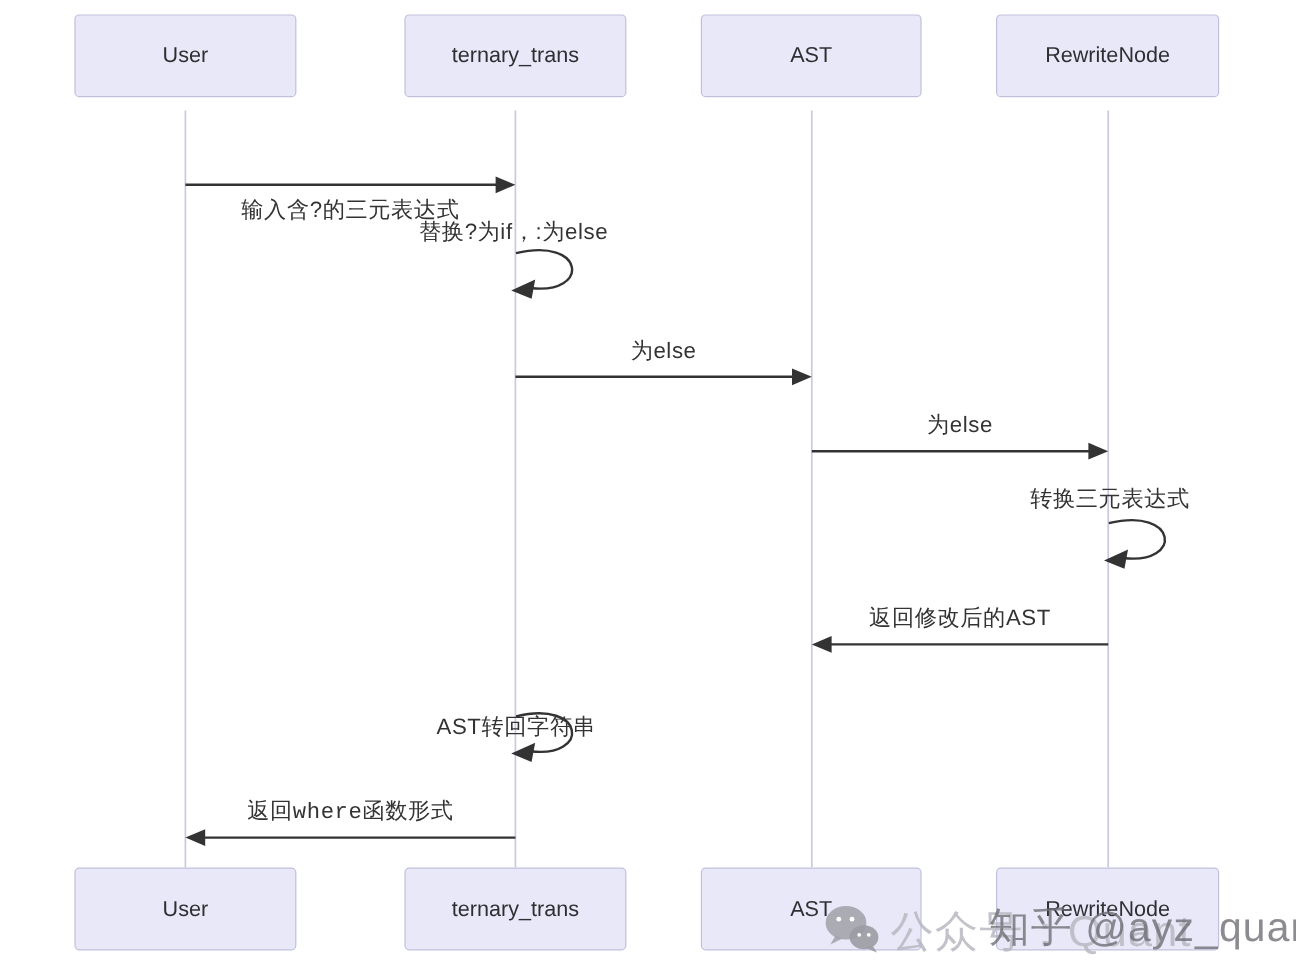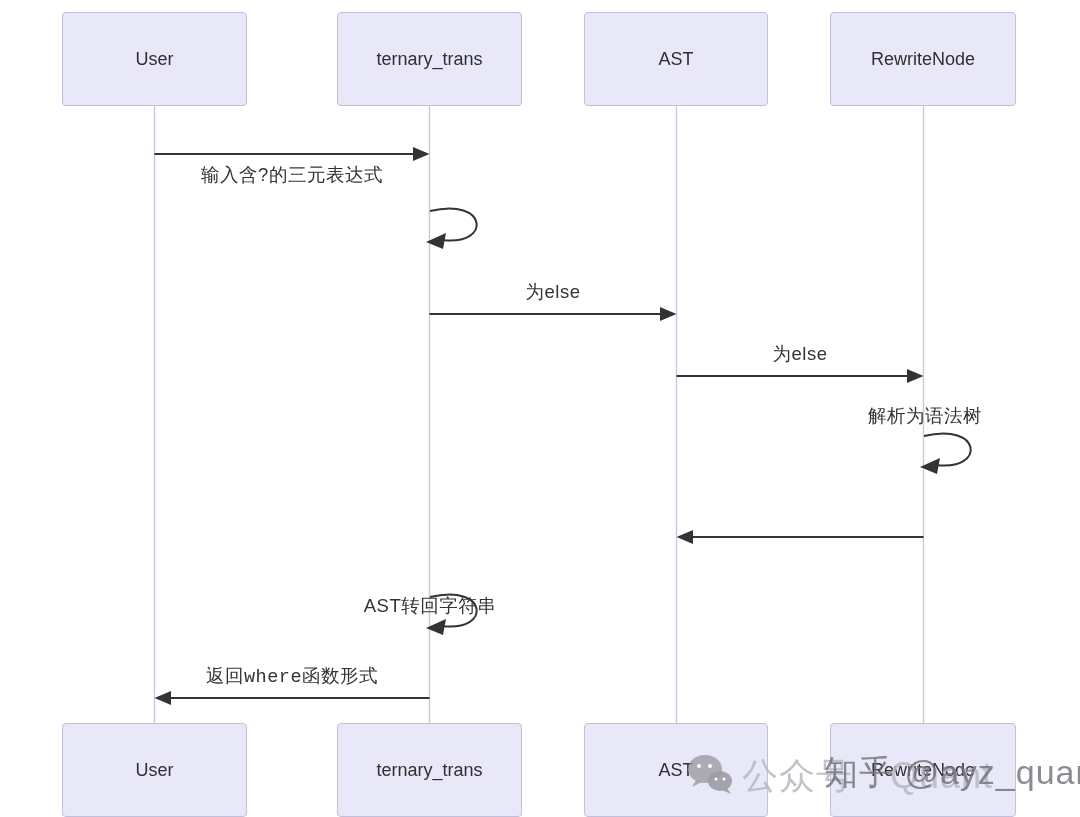--- a/index.html
+++ b/index.html
@@ -7,21 +7,21 @@
     position:relative;
     width:1080px;height:817px;
     background:#ffffff;
     overflow:hidden;
     font-family:"Liberation Sans","DejaVu Sans",sans-serif;
     color:#333333;
   }
   .layer-svg{position:absolute;left:0;top:0;width:1080px;height:817px;}
   .actor-box{
     position:absolute;
-    height:94px;
+    height:69px;
     background:#e8e8f8;
     border:1px solid #c0c0dd;
     border-radius:4px;
     display:flex;align-items:center;justify-content:center;
     font-size:18px;color:#2f2f33;
     box-sizing:border-box;
   }
   .msg-label{
     position:absolute;
     transform:translateX(-50%);
@@ -116,23 +116,25 @@
     <span>ternary_trans</span>
   </div>
   <div class="actor-box" style="left:584px;top:723px;width:184px;">
     <span>AST</span>
   </div>
   <div class="actor-box" style="left:830px;top:723px;width:186px;">
     <span>RewriteNode</span>
   </div>
 
   <div class="msg-label" style="left:292px;top:119px;margin-top:43px;">输入含?的三元表达式</div>
+  <div class="msg-label" style="left:428px;top:180px;">替换?为if，:为else</div>
   <div class="msg-label" style="left:553px;top:279px;">为else</div>
   <div class="msg-label" style="left:800px;top:341px;">为else</div>
-  <div class="msg-label" style="left:925px;top:403px;">解析为语法树</div>
+  <div class="msg-label" style="left:925px;top:403px;">转换三元表达式</div>
+  <div class="msg-label" style="left:800px;top:502px;">返回修改后的AST</div>
   <div class="msg-label" style="left:430px;top:593px;">AST转回字符串</div>
   <div class="msg-label" style="left:292px;top:663px;font-family:Liberation Mono, monospace;">返回where函数形式</div>
 
   <div class="watermark">
     <svg class="wm-icon" width="48" height="44" viewBox="0 0 48 44">
       <ellipse cx="19" cy="16" rx="17" ry="14" fill="#9b9ba3" opacity="0.8"></ellipse>
       <path d="M10 27 L6 34 L16 29 Z" fill="#9b9ba3" opacity="0.8"></path>
       <ellipse cx="34" cy="28" rx="12" ry="10" fill="#9b9ba3" opacity="0.9"></ellipse>
       <path d="M41 35 L45 41 L36 37 Z" fill="#9b9ba3" opacity="0.9"></path>
       <circle cx="13" cy="13" r="2" fill="#ffffff"></circle>

